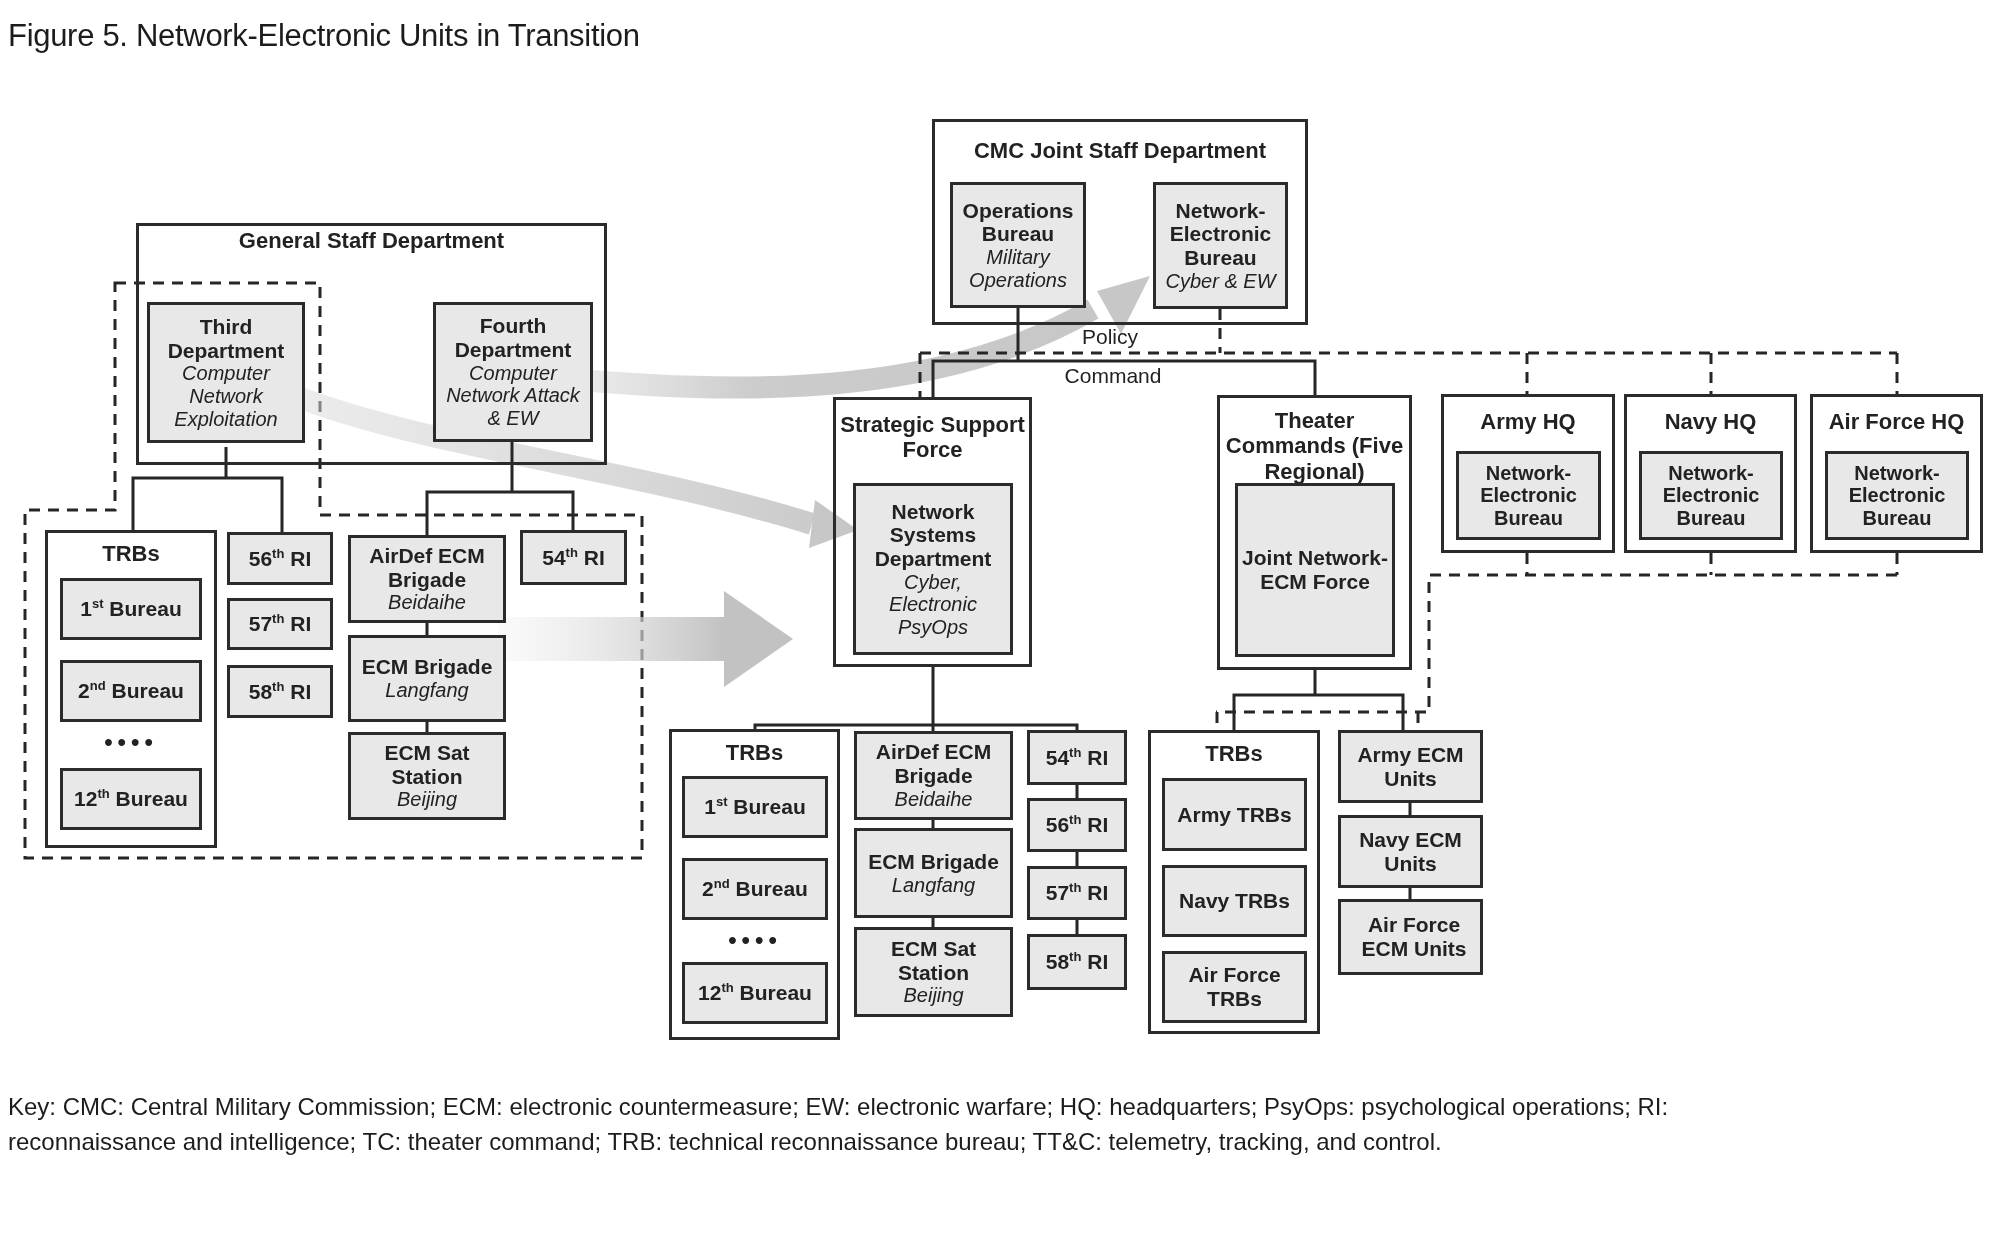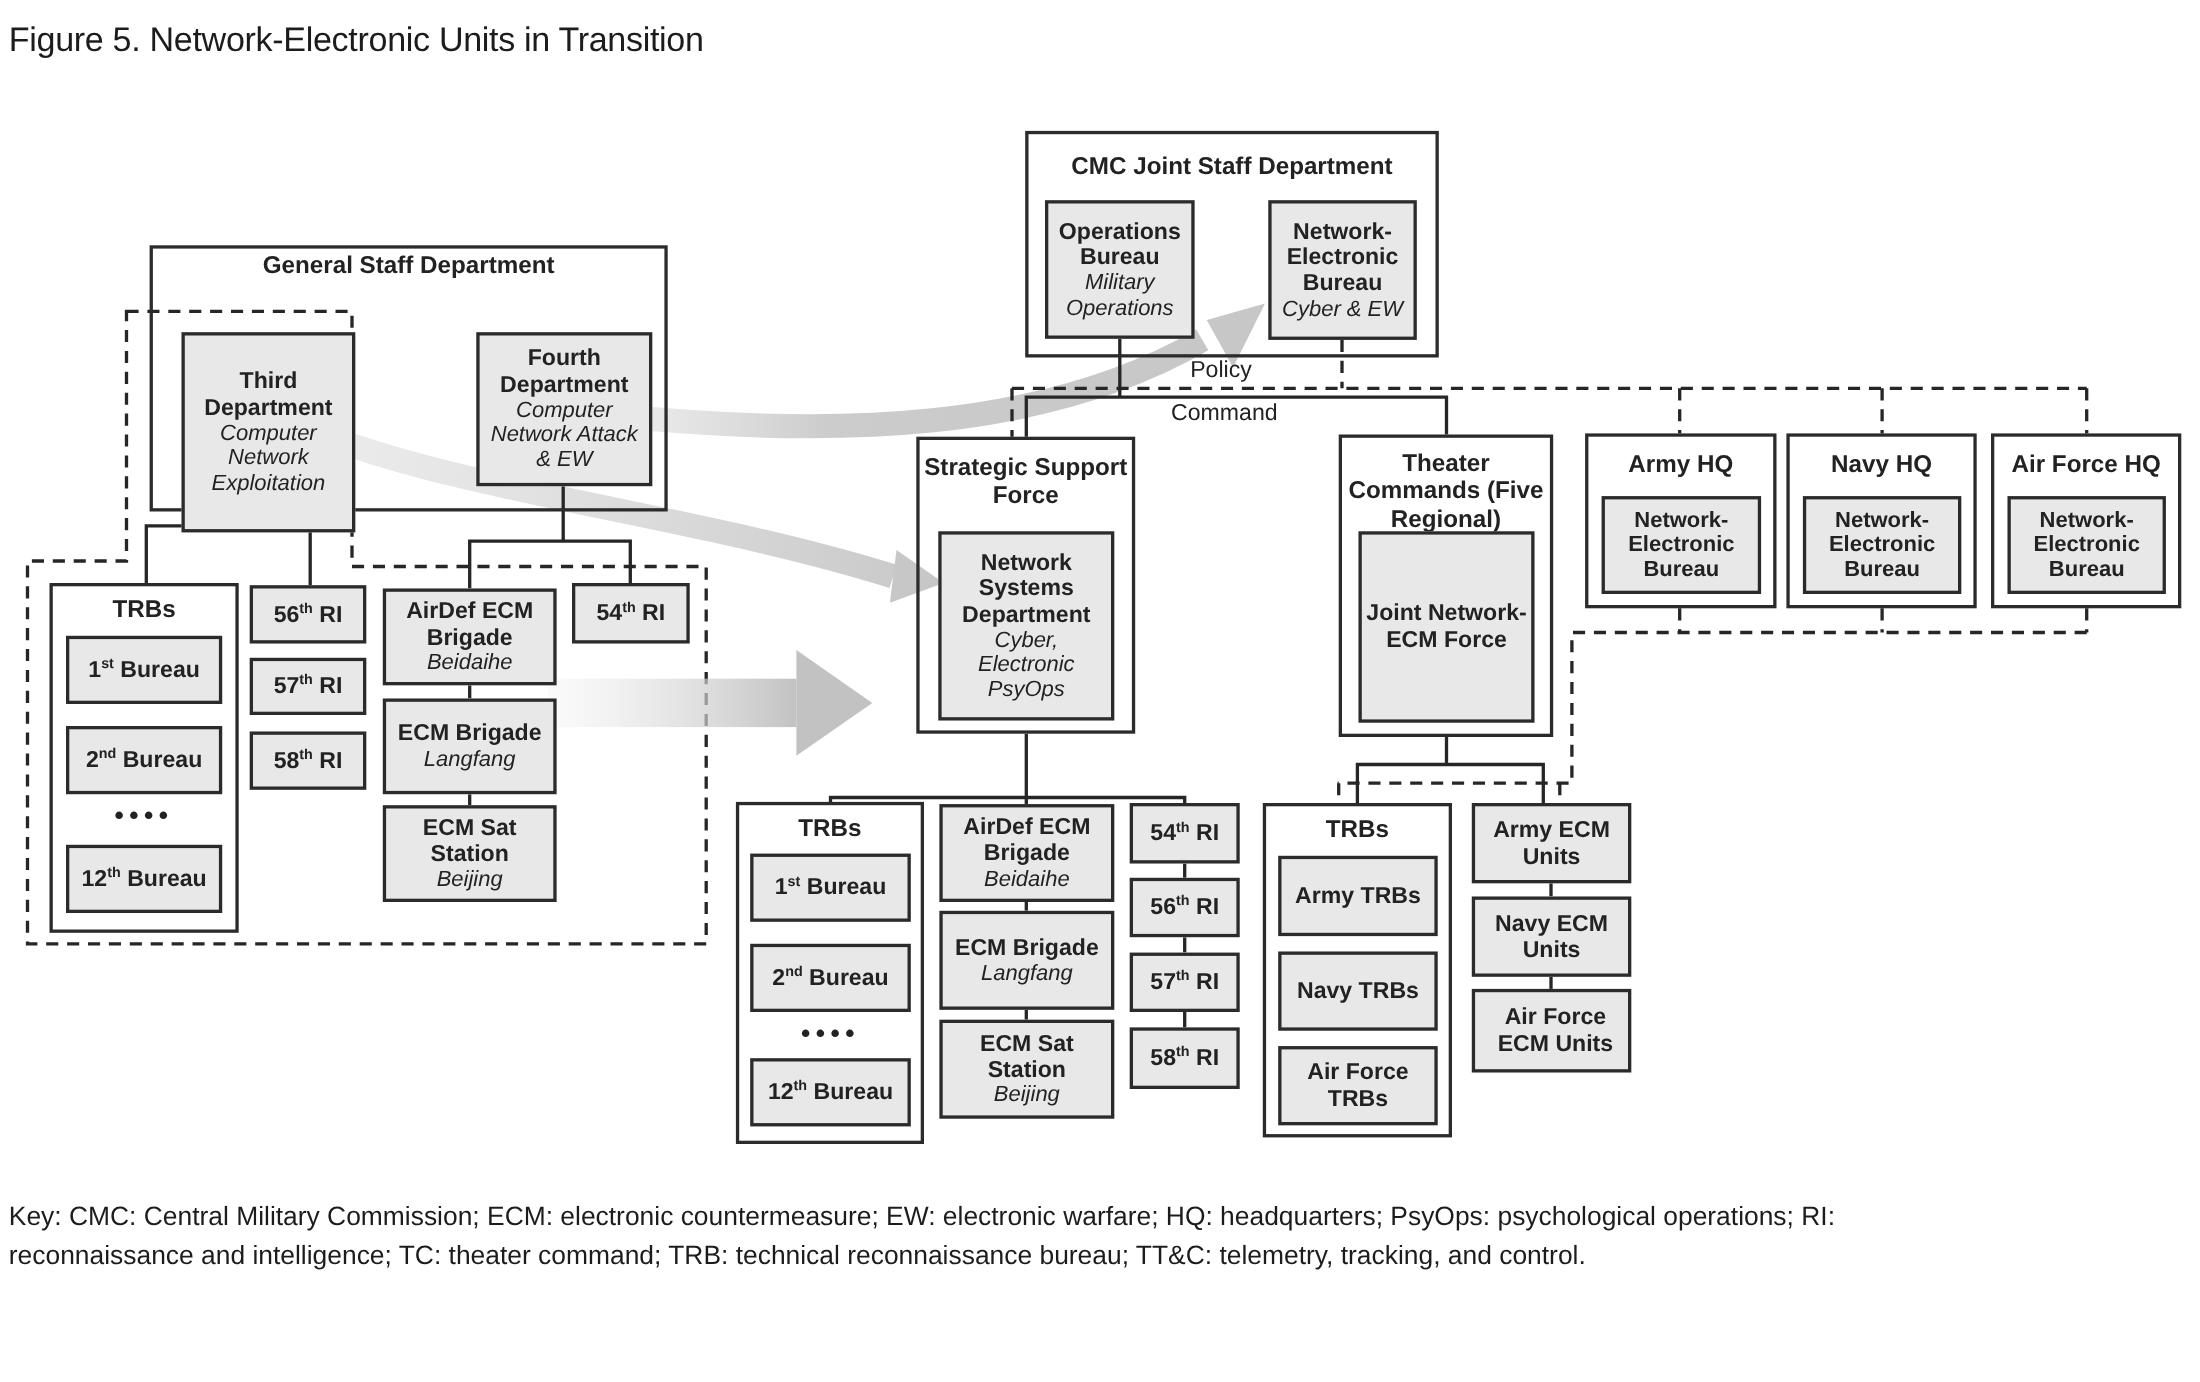--- a/index.html
+++ b/index.html
@@ -92,21 +92,21 @@
     <div class="bs">Military Operations</div>
   </div>
   <div class="box" style="left:1153px;top:182px;width:135px;height:127px;">
     <div class="bt">Network-Electronic Bureau</div>
     <div class="bs">Cyber &amp; EW</div>
   </div>
 
   <div class="box outer" style="left:136px;top:223px;width:471px;height:242px;">
     <div class="outer-title">General Staff Department</div>
   </div>
-  <div class="box" style="left:165px;top:302px;width:158px;height:182px;">
+  <div class="box" style="left:147px;top:302px;width:158px;height:141px;">
     <div class="bt">Third Department</div>
     <div class="bs">Computer Network Exploitation</div>
   </div>
   <div class="box" style="left:433px;top:302px;width:160px;height:140px;">
     <div class="bt">Fourth Department</div>
     <div class="bs">Computer Network Attack &amp; EW</div>
   </div>
 
   <div class="box outer" style="left:45px;top:530px;width:172px;height:318px;padding-top:8px;">
     <div class="outer-title">TRBs</div>

